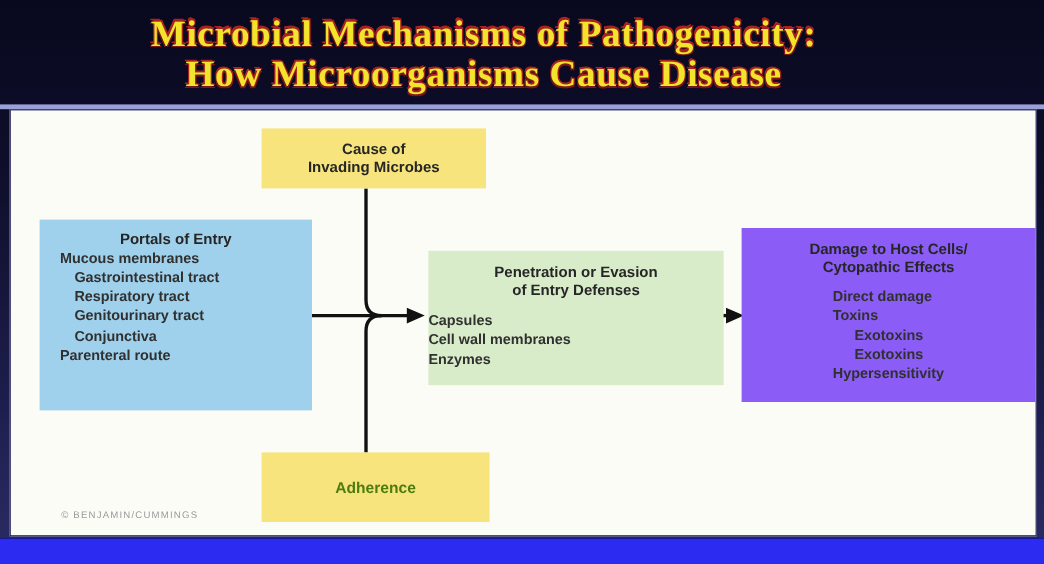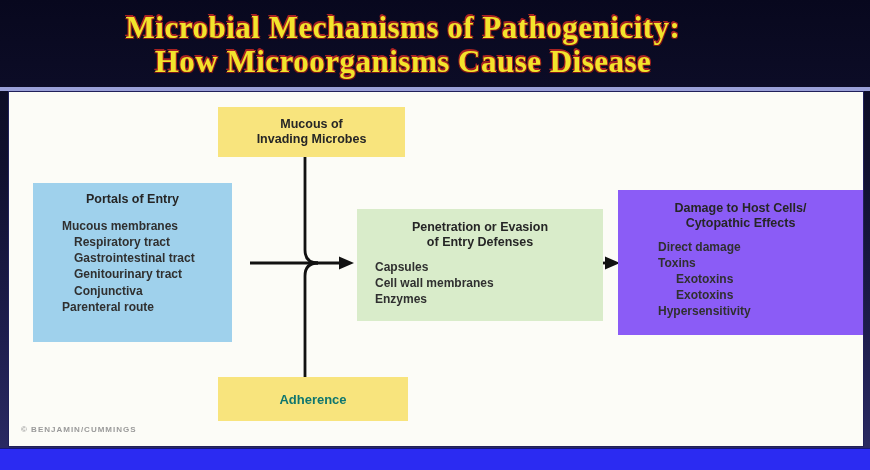--- a/index.html
+++ b/index.html
@@ -14,30 +14,30 @@
   .panel{position:absolute;left:8px;top:91px;width:856px;height:356px;
          background:#fcfcf7;border:1px solid #20205a;box-sizing:border-box;}
   .connectors{position:absolute;left:0;top:0;width:856px;height:356px;}
   .box{position:absolute;box-sizing:border-box;color:#303030;}
   .box-title{font-weight:bold;font-size:12.5px;line-height:1.22;text-align:center;color:#262626;}
   .item{font-weight:bold;font-size:12px;line-height:1.34;white-space:nowrap;}
   .ind-1{padding-left:12px;}
   .ind-2{padding-left:18px;}
   .box-number{left:209px;top:15px;width:187px;height:50px;background:#f8e47d;
       display:flex;flex-direction:column;justify-content:center;}
-  .box-portals{left:24px;top:91px;width:199px;height:159px;background:#9fd1ec;padding-top:9px;}
-  .box-portals .items{margin-top:11px;padding-left:29px;}
+  .box-portals{left:24px;top:91px;width:227px;height:159px;background:#9fd1ec;padding-top:9px;}
+  .box-portals .items{margin-top:0;padding-left:17px;}
   .box-green{left:348px;top:117px;width:246px;height:112px;background:#d9ecca;padding-top:11px;}
-  .box-green .items{margin-top:8px;padding-left:18px;}
+  .box-green .items{margin-top:8px;}
   .box-purple{left:609px;top:98px;width:245px;height:145px;background:#8b5cf6;padding-top:11px;}
-  .box-purple .items{margin-top:7px;padding-left:40px;}
-  .box-adherence{left:209px;top:285px;width:190px;height:44px;background:#f8e47d;
-      display:flex;align-items:center;justify-content:center;font-weight:bold;font-size:13px;color:#0f766e;}
-  .copyright{position:absolute;left:12px;top:333px;font-size:8px;letter-spacing:1px;
-      color:#9a9a9a;font-weight:bold;}
+  .box-purple .items{margin-top:7px;padding-left:76px;}
+  .box-adherence{left:209px;top:285px;width:190px;height:58px;background:#f8e47d;
+      display:flex;align-items:center;justify-content:center;font-weight:bold;font-size:13px;color:#4d7c0f;}
+  .copyright{position:absolute;left:42px;top:333px;font-size:8px;letter-spacing:1px;
+      color:#9a9a9a;font-weight:normal;}
   .bottom-bar{position:absolute;left:0;bottom:0;width:870px;height:21px;background:#2b2bf2;
       border-top:1px solid #15157a;}
 </style>
 </head>
 <body>
 
 <div class="slide">
 
   <div class="title-block">
     <div>Microbial Mechanisms of Pathogenicity:</div>
@@ -51,30 +51,30 @@
     <svg class="connectors" viewBox="0 0 856 356" xmlns="http://www.w3.org/2000/svg">
       <path d="M296,65 V158 Q296,171 309,171" fill="none" stroke="#111111" stroke-width="2.8"></path>
       <path d="M296,285 V184 Q296,171 309,171" fill="none" stroke="#111111" stroke-width="2.8"></path>
       <path d="M241,171 H331" fill="none" stroke="#111111" stroke-width="2.8"></path>
       <polygon points="330,164.5 345,171 330,177.5" fill="#111111"></polygon>
       <path d="M576,171 H597" fill="none" stroke="#111111" stroke-width="2.8"></path>
       <polygon points="596,164.5 611,171 596,177.5" fill="#111111"></polygon>
     </svg>
 
     <div class="box box-number">
-      <div class="box-title">Mucous of</div>
+      <div class="box-title">Cause of</div>
       <div class="box-title">Invading Microbes</div>
     </div>
 
     <div class="box box-portals">
       <div class="box-title">Portals of Entry</div>
       <div class="items">
         <div class="item">Mucous membranes</div>
+        <div class="item ind-1">Gastrointestinal tract</div>
         <div class="item ind-1">Respiratory tract</div>
-        <div class="item ind-1">Gastrointestinal tract</div>
         <div class="item ind-1">Genitourinary tract</div>
         <div class="item ind-1">Conjunctiva</div>
         <div class="item">Parenteral route</div>
       </div>
     </div>
 
     <div class="box box-green">
       <div class="box-title">Penetration or Evasion</div>
       <div class="box-title">of Entry Defenses</div>
       <div class="items">

